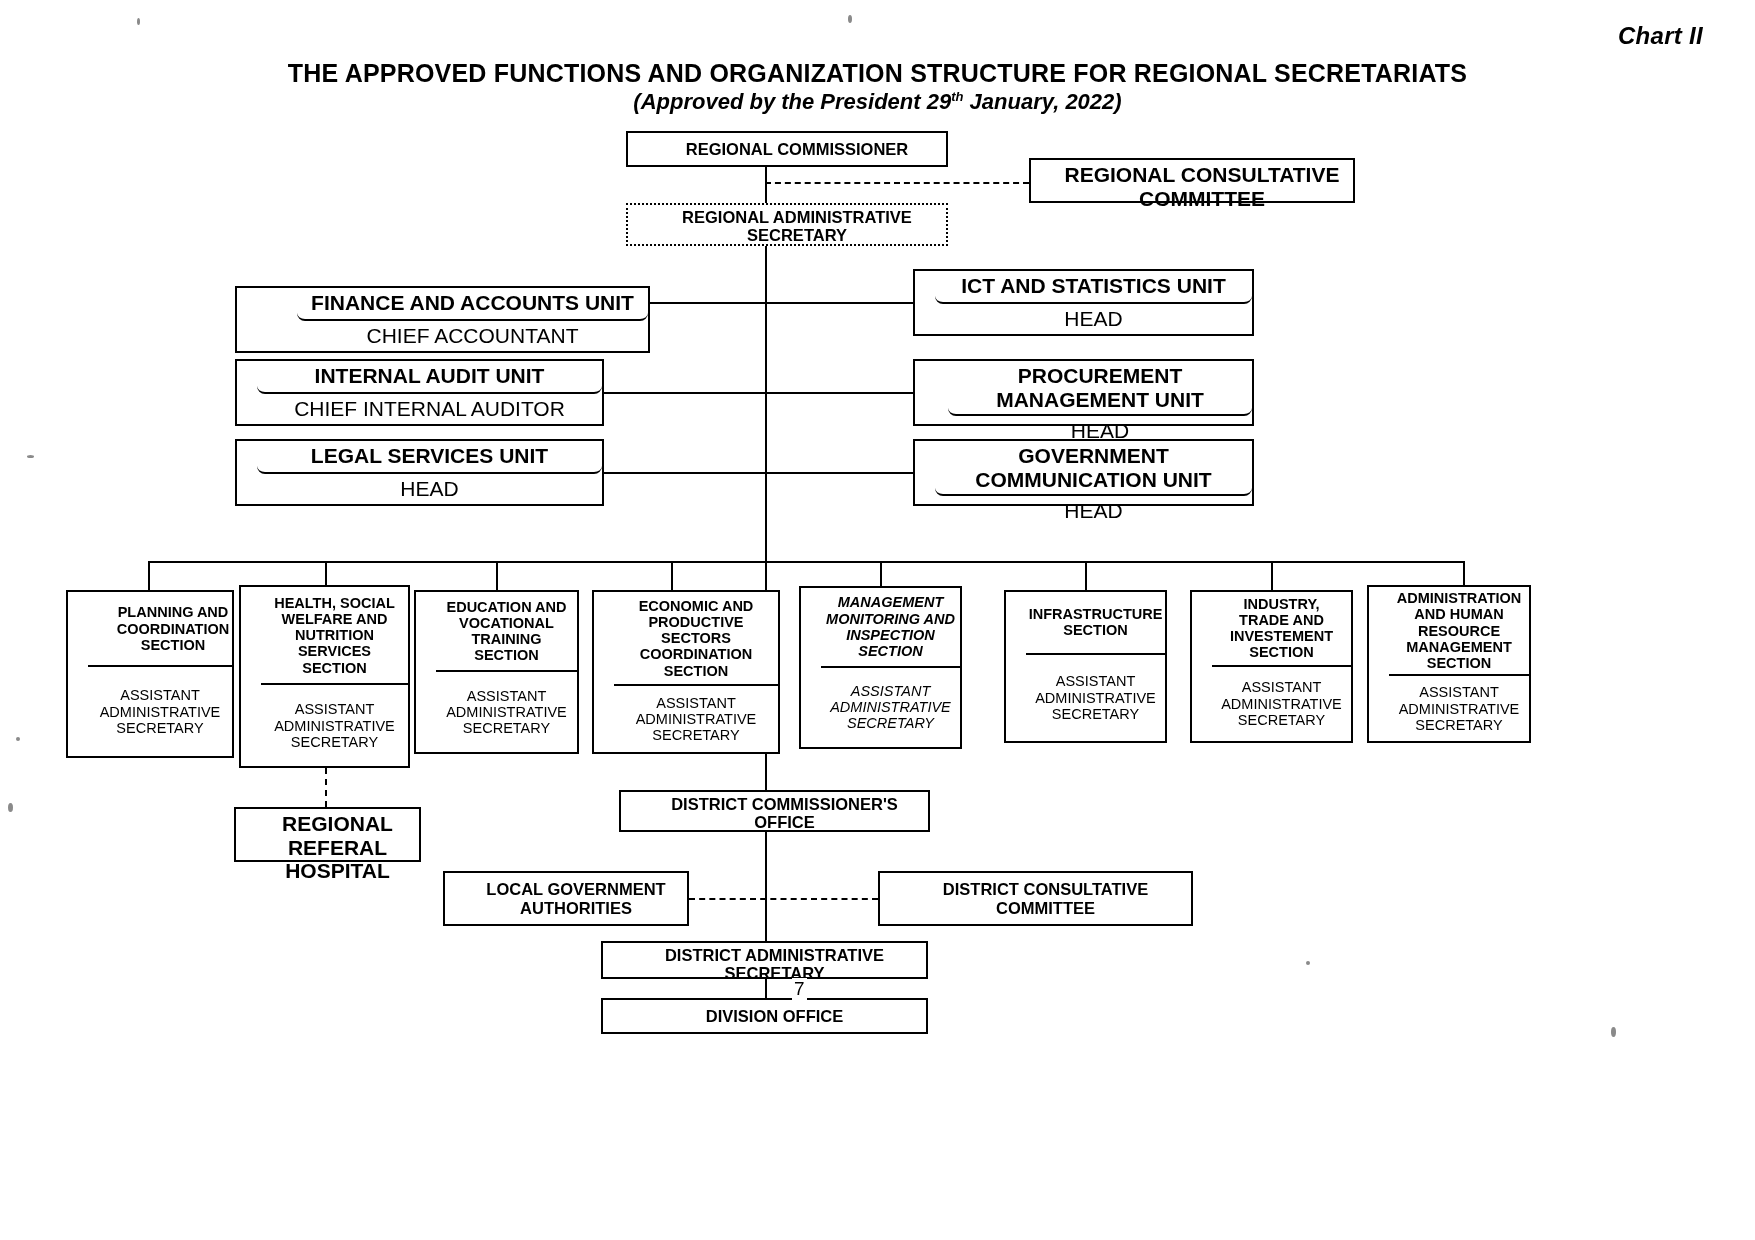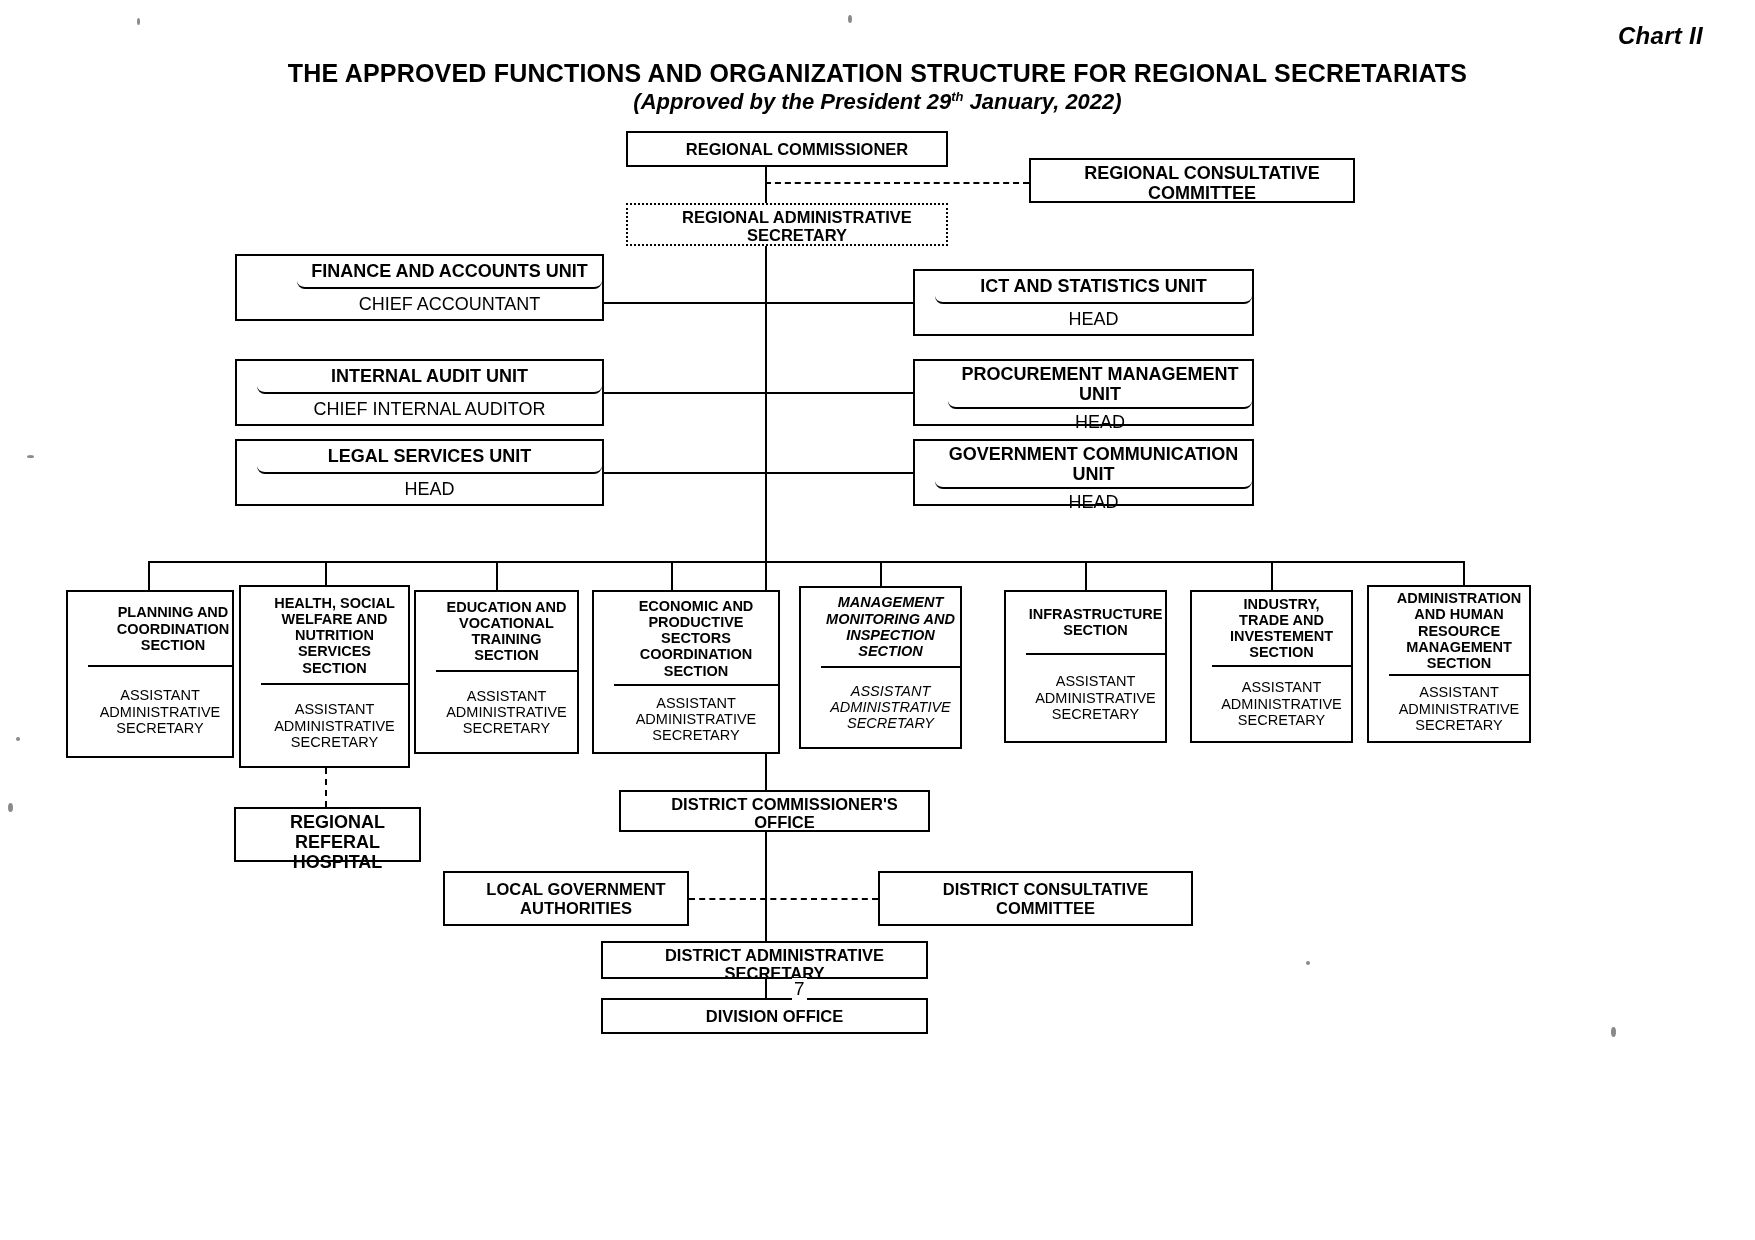--- a/index.html
+++ b/index.html
@@ -69,21 +69,21 @@
     justify-content: center;
     text-align: center;
     padding: 3px 5px;
     line-height: 1.12;
     flex: 1 1 auto;
     margin-left: 20px;
   }
   .cell.div-top { border-bottom: 2px solid #000; }
   .cell.bold { font-weight: bold; }
   .fs14 { font-size: 14.5px; }
-  .fs15 { font-size: 18px; border-radius: 8px; }
+  .fs15 { font-size: 21px; border-radius: 8px; }
   .fs16 { font-size: 16.5px; }
 
   
   .vline {
     position: absolute;
     width: 0;
     border-left: 2px solid #000;
     z-index: 1;
   }
   .hline {
@@ -150,21 +150,21 @@
   <div class="hdash" style="left:765px; top:182px; width:264px;"></div>
 
   <div class="vline" style="left:765px; top:167px; height:38px;"></div>
 
   <div class="box dotted" style="left:626px; top:203px; width:322px; height:43px;">
     <div class="cell bold fs16">REGIONAL ADMINISTRATIVE SECRETARY</div>
   </div>
 
   <div class="vline" style="left:765px; top:246px; height:544px;"></div>
 
-  <div class="box" style="left:235px; top:254px; width:369px; height:67px;padding-left:40px;">
+  <div class="box" style="left:235px; top:286px; width:415px; height:67px;padding-left:40px;">
     <div class="cell bold fs15 div-top">FINANCE AND ACCOUNTS UNIT</div>
     <div class="cell fs15">CHIEF ACCOUNTANT</div>
   </div>
   <div class="hline" style="left:604px; top:302px; width:161px;"></div>
 
   <div class="box" style="left:235px; top:359px; width:369px; height:67px;">
     <div class="cell bold fs15 div-top">INTERNAL AUDIT UNIT</div>
     <div class="cell fs15">CHIEF INTERNAL AUDITOR</div>
   </div>
   <div class="hline" style="left:604px; top:392px; width:161px;"></div>

